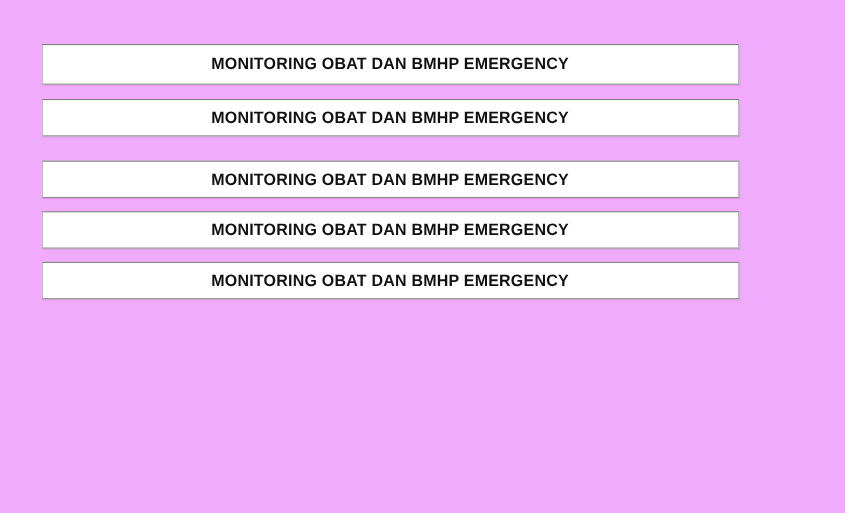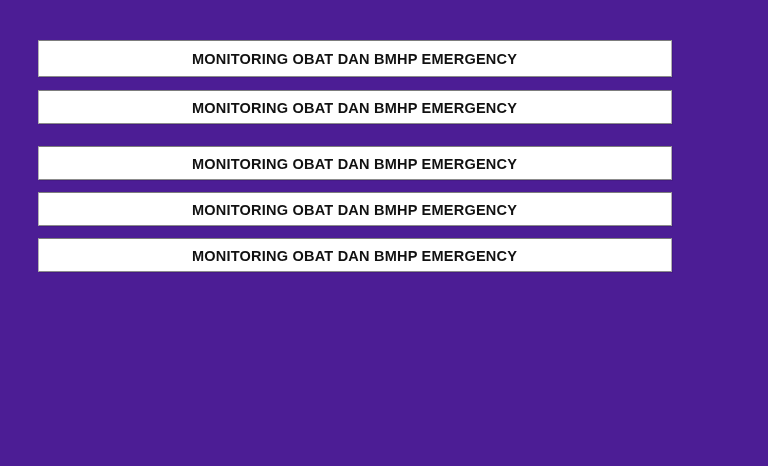--- a/index.html
+++ b/index.html
@@ -11,21 +11,21 @@
     width: 768px;
     height: 466px;
     background: #ffffff;
     font-family: "Liberation Sans", sans-serif;
     overflow: hidden;
   }
   #page {
     position: relative;
     width: 768px;
     height: 466px;
-    background: #4c1d95;
+    background: #f0abfc;
   }
   .doc-bar {
     position: absolute;
     left: 38px;
     width: 634px;
     box-sizing: border-box;
     background: #ffffff;
     border: 1px solid #9a9a9a;
     border-top-color: #7d7d7d;
     border-left-color: #b4b4b4;

